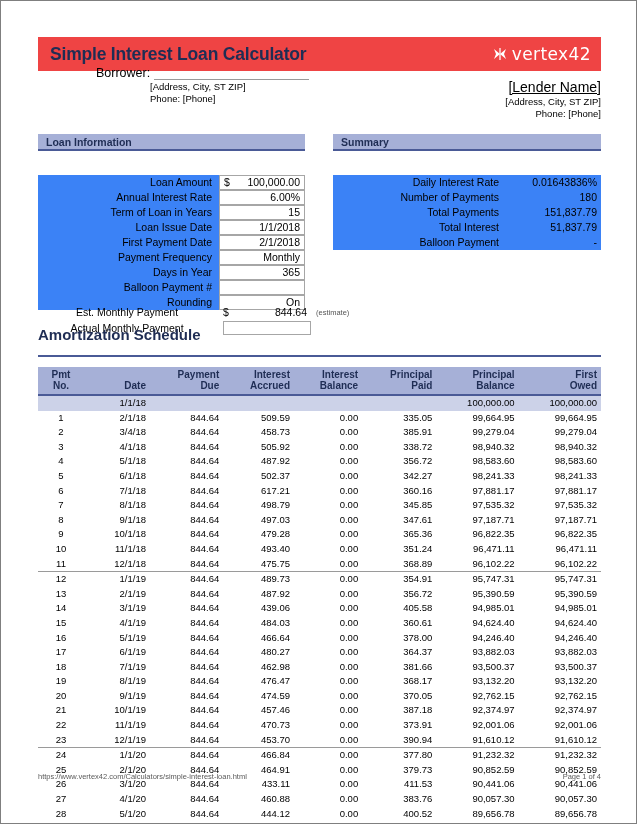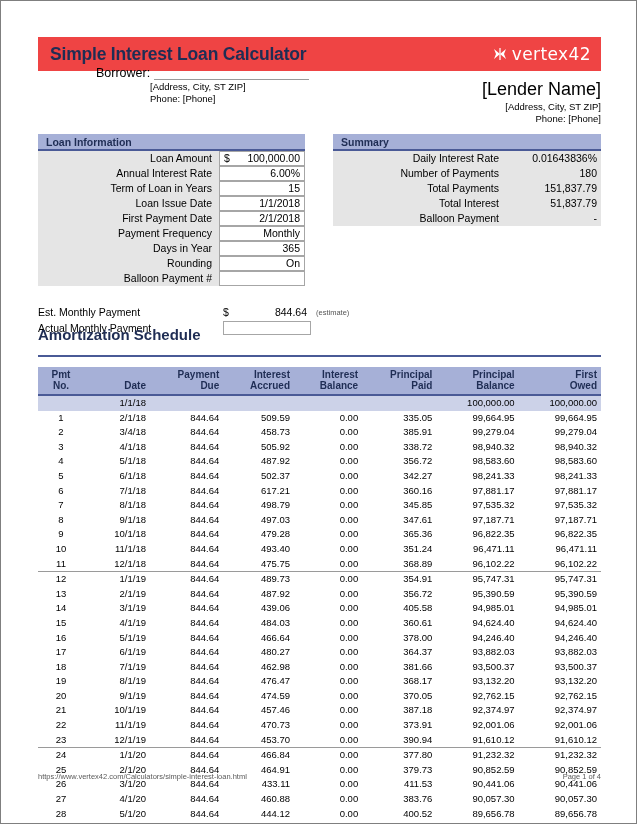--- a/index.html
+++ b/index.html
@@ -76,37 +76,37 @@
     flex: 0 0 155px;
     border-bottom: 1px solid #9a9a9a;
     height: 15px;
   }
   .party-sub {
     font-size: 9.5px;
     color: #000;
     margin-top: 1px;
     padding-left: 112px;
   }
-  #lender-block .lender-name { font-size: 18px; }
+  #lender-block .lender-name { font-size: 14px; text-decoration: underline; }
   #lender-block .party-sub { padding-left: 0; }
 
   
   .panel { position: absolute; }
   .panel-head {
     background: #a6b0d7;
     color: #1f2d54;
     font-size: 10.5px;
     font-weight: bold;
     padding: 2px 0 2px 8px;
     border-bottom: 2px solid #4a5a96;
     box-sizing: border-box;
     height: 17px;
     line-height: 13px;
   }
-  .panel-body { background: #e5e5e5; }
+  .panel-body { background: #3b82f6; margin-top: 24px; }
   .frow {
     display: flex;
     align-items: stretch;
     height: 15px;
   }
   .flabel {
     flex: 1;
     text-align: right;
     font-size: 10.5px;
     color: #000;
@@ -145,21 +145,21 @@
 
   #loan-info-panel { left: 37px; top: 133px; width: 267px; }
   #loan-info-panel .flabel { padding-right: 7px; }
   #summary-panel { left: 332px; top: 133px; width: 268px; }
 
   
   #payment-rows { position: absolute; left: 37px; top: 303px; width: 300px; }
   .pay-row { display: flex; align-items: center; height: 16px; }
   .pay-label {
     flex: 0 0 178px;
-    text-align: left;
+    text-align: center;
     font-size: 10.5px;
     padding-right: 7px;
     color: #000;
     white-space: nowrap;
   }
   .pay-val-est {
     flex: 0 0 88px;
     font-size: 10.5px;
     color: #000;
     position: relative;
@@ -300,26 +300,26 @@
       </div>
       <div class="frow">
         <span class="flabel">Payment Frequency</span>
         <span class="fvalue-input">Monthly</span>
       </div>
       <div class="frow">
         <span class="flabel">Days in Year</span>
         <span class="fvalue-input">365</span>
       </div>
       <div class="frow">
+        <span class="flabel">Balloon Payment #</span>
+        <span class="fvalue-input"></span>
+      </div>
+      <div class="frow">
         <span class="flabel">Rounding</span>
         <span class="fvalue-input">On</span>
-      </div>
-      <div class="frow">
-        <span class="flabel">Balloon Payment #</span>
-        <span class="fvalue-input"></span>
       </div>
     </div>
   </div>
 
   <div class="panel" id="summary-panel">
     <div class="panel-head">Summary</div>
     <div class="panel-body">
       <div class="frow">
         <span class="flabel">Daily Interest Rate</span>
         <span class="fvalue-plain">0.01643836%</span>

